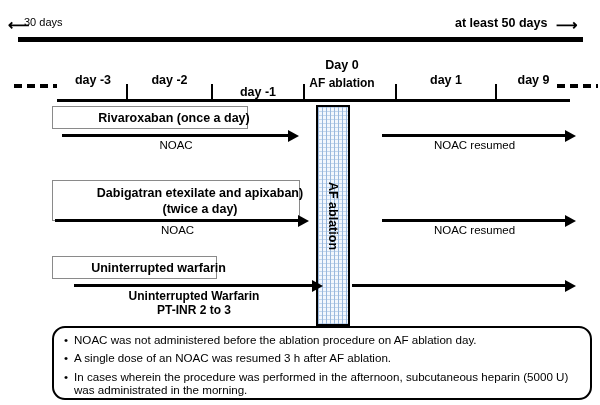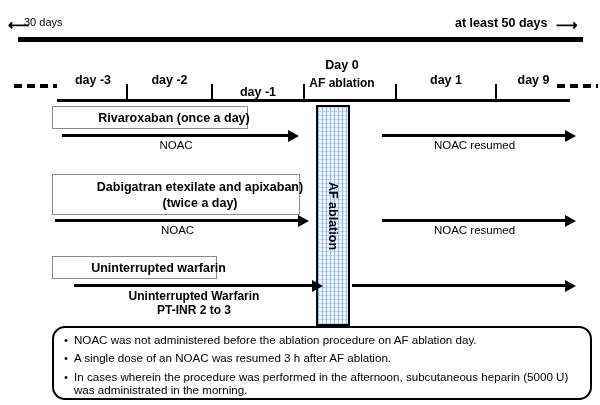--- a/index.html
+++ b/index.html
@@ -145,21 +145,21 @@
 
   <div class="abs drugbox" style="left:52px;top:106px;width:196px;height:23px;">
     <span class="line">Rivaroxaban (once a day)</span>
   </div>
   <div class="abs t-arrow" style="left:62px;top:134px;width:228px;"></div>
   <div class="abs arrow-label" style="left:62px;top:139px;width:228px;">NOAC</div>
 
   <div class="abs t-arrow" style="left:382px;top:134px;width:185px;"></div>
   <div class="abs arrow-label" style="left:382px;top:139px;width:185px;">NOAC resumed</div>
 
-  <div class="abs drugbox" style="left:52px;top:174px;width:248px;height:41px;">
+  <div class="abs drugbox" style="left:52px;top:180px;width:248px;height:41px;">
     <span class="line">Dabigatran etexilate and apixaban)</span>
     <span class="line">(twice a day)</span>
   </div>
   <div class="abs t-arrow" style="left:55px;top:219px;width:245px;"></div>
   <div class="abs arrow-label" style="left:55px;top:224px;width:245px;">NOAC</div>
 
   <div class="abs t-arrow" style="left:382px;top:219px;width:185px;"></div>
   <div class="abs arrow-label" style="left:382px;top:224px;width:185px;">NOAC resumed</div>
 
   <div class="abs drugbox" style="left:52px;top:256px;width:165px;height:23px;">

